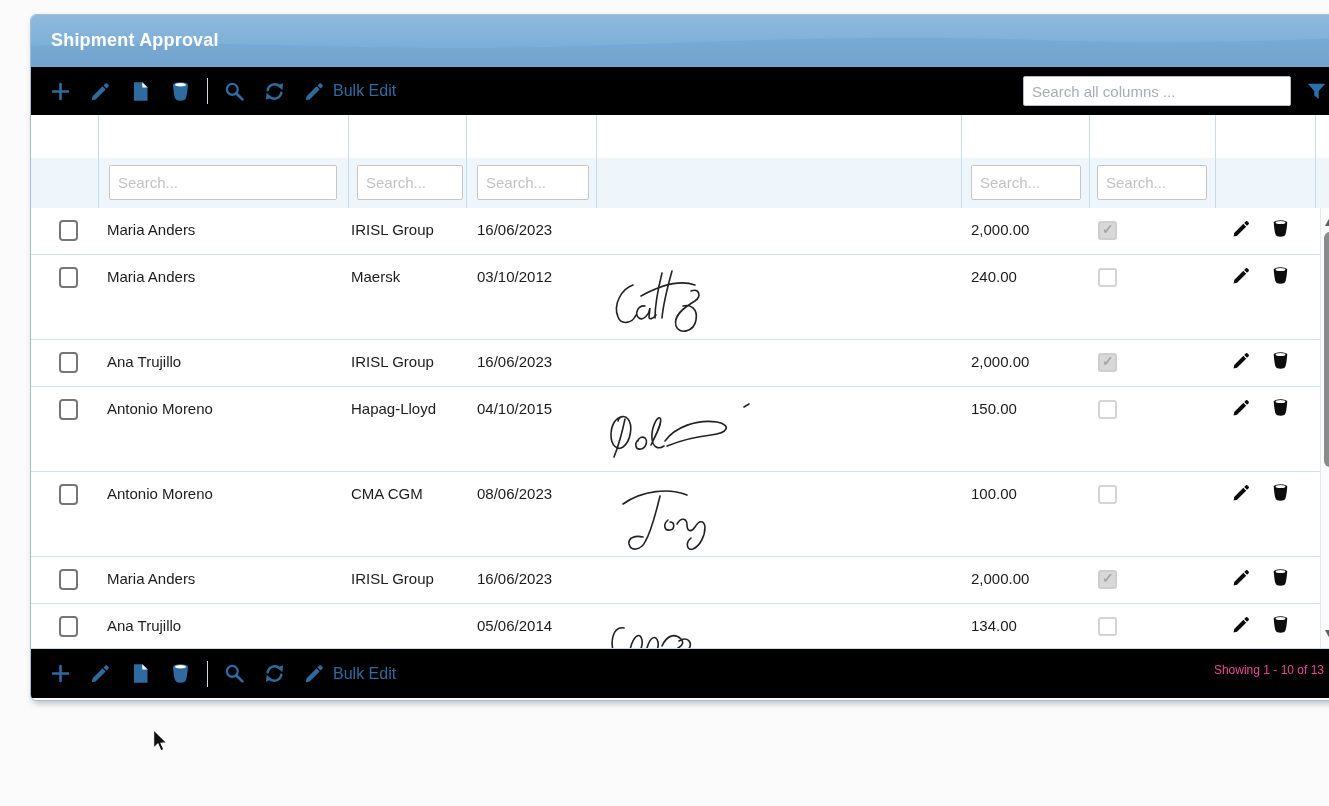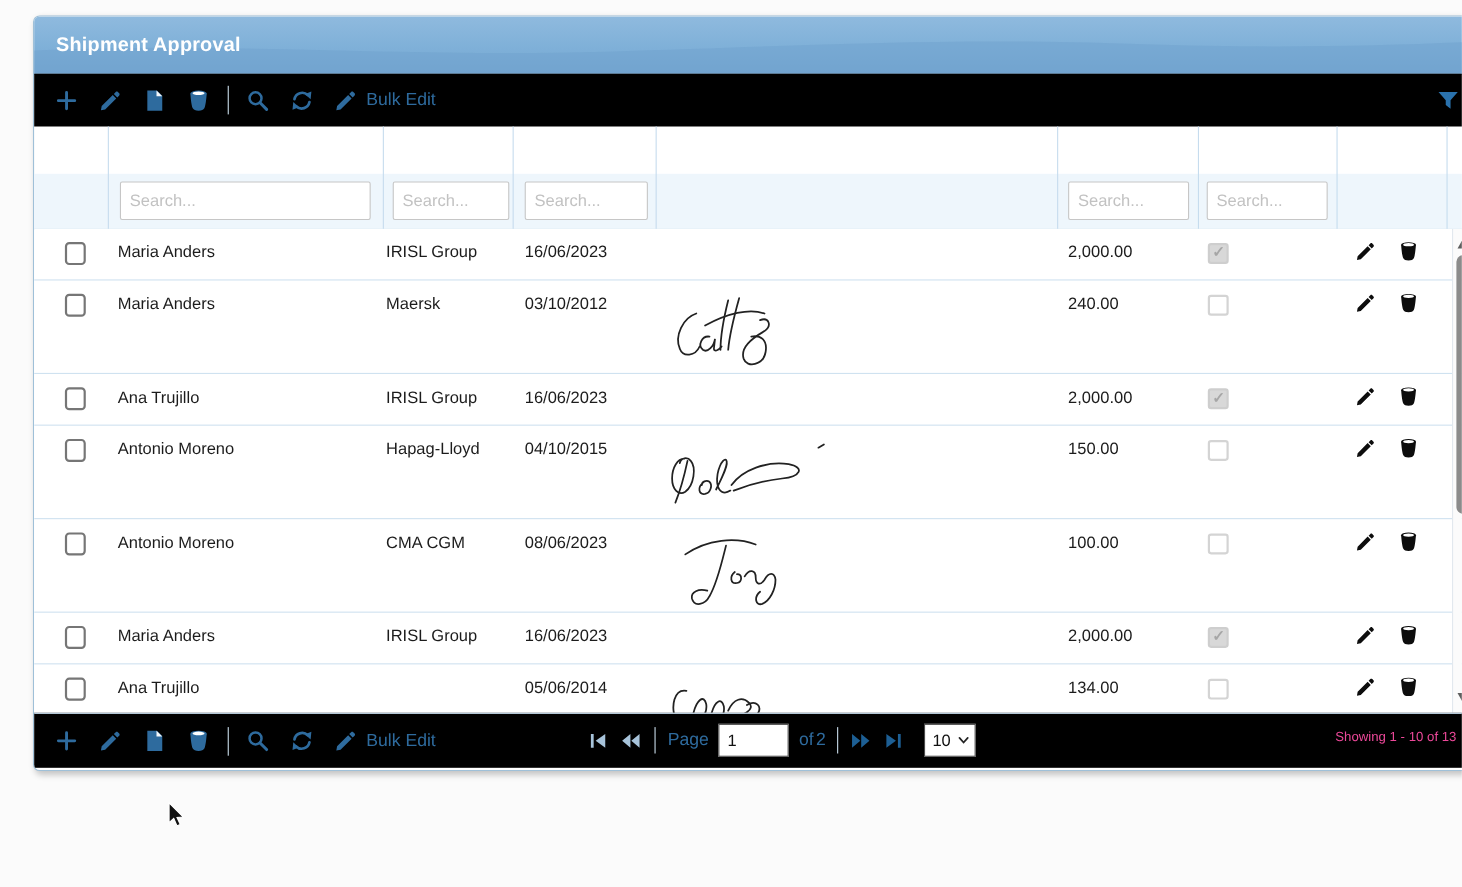--- a/index.html
+++ b/index.html
@@ -159,20 +159,21 @@
       <svg class="tbtn ic">
           <use href="#s-refresh"></use>
         </svg>
       <div class="bulkwrap">
         <svg class="tbtn ic">
             <use href="#s-pencil"></use>
           </svg>
         <span class="bulklabel">Bulk Edit</span>
       </div>
       <div class="tb-right">
+        <input class="g-search" type="text" placeholder="Search all columns ..." style="">
         <svg class="funnel ic">
             <use href="#s-funnel"></use>
           </svg>
       </div>
     </div>
 
 
     <div class="filterrow">
       <input class="finput" style="left: 78px; width: 228px;" placeholder="Search...">
       <input class="finput" style="left: 326px; width: 106px;" placeholder="Search...">
@@ -354,46 +355,20 @@
           <use href="#s-refresh"></use>
         </svg>
       <div class="bulkwrap">
         <svg class="tbtn ic">
             <use href="#s-pencil"></use>
           </svg>
         <span class="bulklabel">Bulk Edit</span>
       </div>
     </div>
 
-    <div class="pager">
-      <svg class="pgbtn pg-dis ic">
-          <use href="#s-first"></use>
-        </svg>
-      <svg class="pgbtn pg-dis ic">
-          <use href="#s-prev"></use>
-        </svg>
-      <div class="psep"></div>
-      <span class="pglabel">Page</span>
-      <input class="pginput" type="text" value="1" style="">
-      <span class="pglabel pof">of</span>
-      <span class="pglabel">2</span>
-      <div class="psep"></div>
-      <svg class="pgbtn pg-en ic">
-          <use href="#s-next"></use>
-        </svg>
-      <svg class="pgbtn pg-en ic">
-          <use href="#s-last"></use>
-        </svg>
-      <div class="psel">
-        <span>10</span>
-        <svg class="chev ic">
-            <use href="#s-chev"></use>
-          </svg>
-      </div>
-    </div>
 
     <div class="status">Showing 1 - 10 of 13</div>
   </div>
 
   <svg class="cursor ic">
       <use href="#s-cursor"></use>
     </svg>
 </div>
 
 </body></html>

